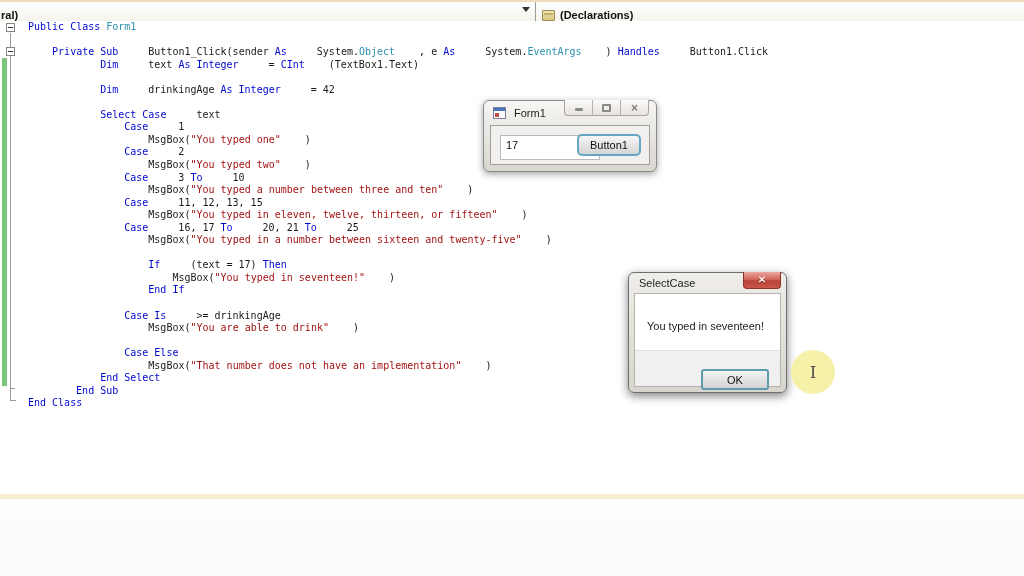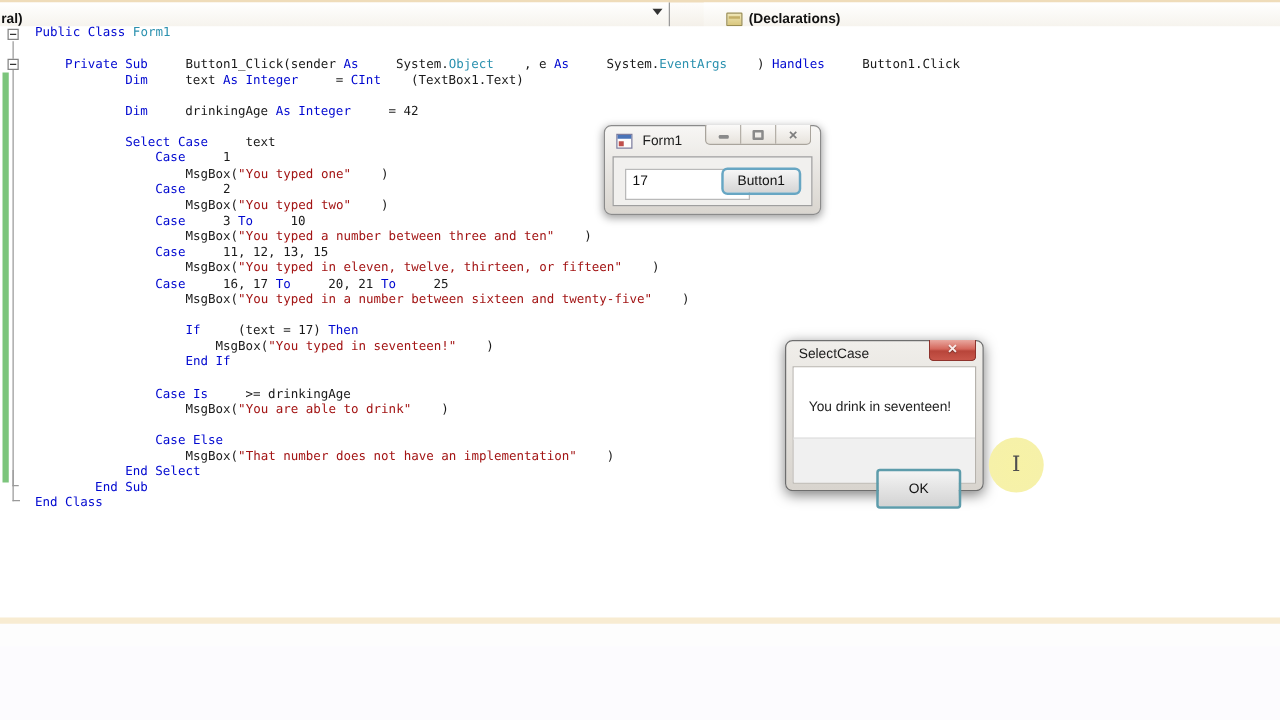--- a/index.html
+++ b/index.html
@@ -9,22 +9,22 @@
   .screen { position: absolute; inset: 0; width: 1024px; height: 576px; background: #fdfdfd; }
 
   
   .topbar { position: absolute; left: 0; top: 0; width: 1024px; height: 29px;
             background: linear-gradient(#fefdfb, #f0ebe2); border-bottom: 1px solid #8f8f8f; border-top: 2px solid #efdcba; }
   .combo-left { position: absolute; left: 0; top: 0; height: 100%; width: 536px; border-right: 1px solid #9a9a9a;
                 display: flex; align-items: center; background: linear-gradient(#fff,#f3efe7); cursor: default; }
   .combo-left .txt { font-size: 11px; font-weight: bold; color: #111; margin-left: 1px; }
   .combo-arrow { position: absolute; right: 5px; top: 5px; width: 0; height: 0;
                  border-left: 4px solid transparent; border-right: 4px solid transparent; border-top: 5px solid #333; }
-  .combo-right { position: absolute; left: 563px; top: 0; height: 100%; right: 0;
-                 display: flex; align-items: center; background: linear-gradient(#fff,#f3efe7); padding-left: 13px; }
+  .combo-right { position: absolute; left: 537px; top: 0; height: 100%; right: 0;
+                 display: flex; align-items: center; background: linear-gradient(#fff,#f3efe7); }
   .decl-icon { width: 13px; height: 11px; margin-left: 5px; background: linear-gradient(#efe6b6,#d9c77e);
                border: 1px solid #9a8d52; border-radius: 1px; position: relative; }
   .decl-icon:before { content:""; position: absolute; left: 1px; top: 2px; right: 1px; height: 2px; background: #c3ae67; }
   .combo-right .txt { font-size: 11px; font-weight: bold; color: #111; margin-left: 5px; }
 
   
   .editor { position: absolute; left: 0; top: 21px; width: 1024px; height: 473px; background: #ffffff; }
   .change-bar { position: absolute; left: 2px; top: 37px; width: 5px; height: 328px; background: #7cc57c; }
   .outline-line { position: absolute; left: 10px; top: 12px; width: 6px; height: 368px;
                   border-left: 1px solid #9a9a9a; border-bottom: 1px solid #9a9a9a; }
@@ -75,21 +75,21 @@
   .msg-title { font-size: 11px; color: #1c1c1c; margin-left: 10px; }
   .msg-close { position: absolute; right: 5px; top: -1px; width: 38px; height: 17px;
                background: linear-gradient(#e9a89f 0%, #d4675c 45%, #b8453a 55%, #c8564a 100%);
                border: 1px solid #8e332c; border-top: none; border-radius: 0 0 4px 4px;
                display: flex; align-items: center; justify-content: center; cursor: pointer; }
   .msg-close span { color: #fbeeec; font-size: 10px; font-weight: bold; line-height: 10px; text-shadow: 0 1px 1px rgba(0,0,0,.4); }
   .msg-inner { position: absolute; left: 5px; right: 5px; top: 20px; bottom: 5px; border: 1px solid #b6b2ac; background: #fff; }
   .msg-text-area { position: absolute; left: 0; right: 0; top: 0; height: 58px; background: #fff; }
   .msg-text { position: absolute; left: 12px; top: 26px; font-size: 11px; color: #222; }
   .msg-footer { position: absolute; left: 0; right: 0; bottom: 0; height: 36px; background: #f0f0f0; border-top: 1px solid #dfdfdf; }
-  .msg-ok { position: absolute; right: 11px; top: 24px; width: 68px; height: 32px;
+  .msg-ok { position: absolute; right: 11px; top: 18px; width: 68px; height: 21px;
             background: linear-gradient(#f4f4f4, #d3d3d3); border: 2px solid #5d9cab; border-radius: 3px;
             font-size: 11px; color: #111; display: flex; align-items: center; justify-content: center; cursor: pointer; }
 
   
   .cursor-highlight { position: absolute; left: 791px; top: 350px; width: 44px; height: 44px; border-radius: 50%;
                       background: radial-gradient(circle, #f7f2a6 0%, #f6f1a9 70%, rgba(246,241,169,0) 100%);
                       display: flex; align-items: center; justify-content: center; pointer-events: none; }
   .ibeam { font-family: "DejaVu Serif", serif; font-size: 17px; color: #4f4f4f; }
 
   
@@ -149,21 +149,21 @@
 
   <div class="msgbox">
     <div class="msg-titlebar">
       <span class="msg-title">SelectCase</span>
     </div>
     <div class="msg-close">
       <span>✕</span>
     </div>
     <div class="msg-inner">
       <div class="msg-text-area">
-        <div class="msg-text">You drink in seventeen!</div>
+        <div class="msg-text">You typed in seventeen!</div>
       </div>
       <div class="msg-footer">
         <div class="msg-ok">OK</div>
       </div>
     </div>
   </div>
 
   <div class="cursor-highlight">
     <span class="ibeam">I</span>
   </div>

